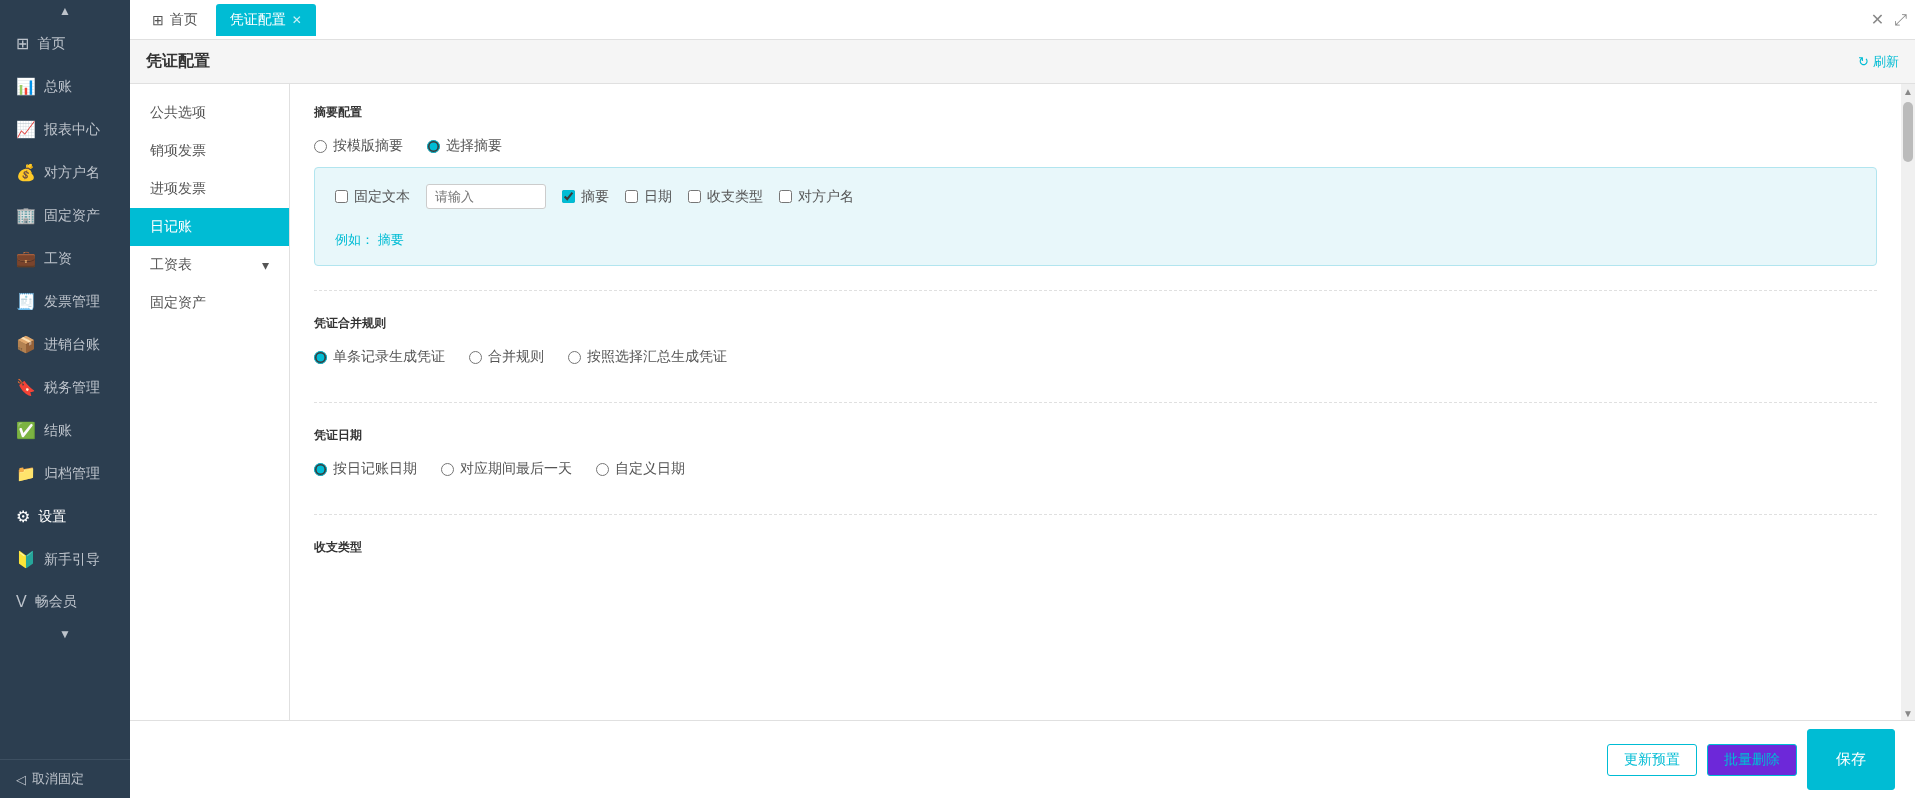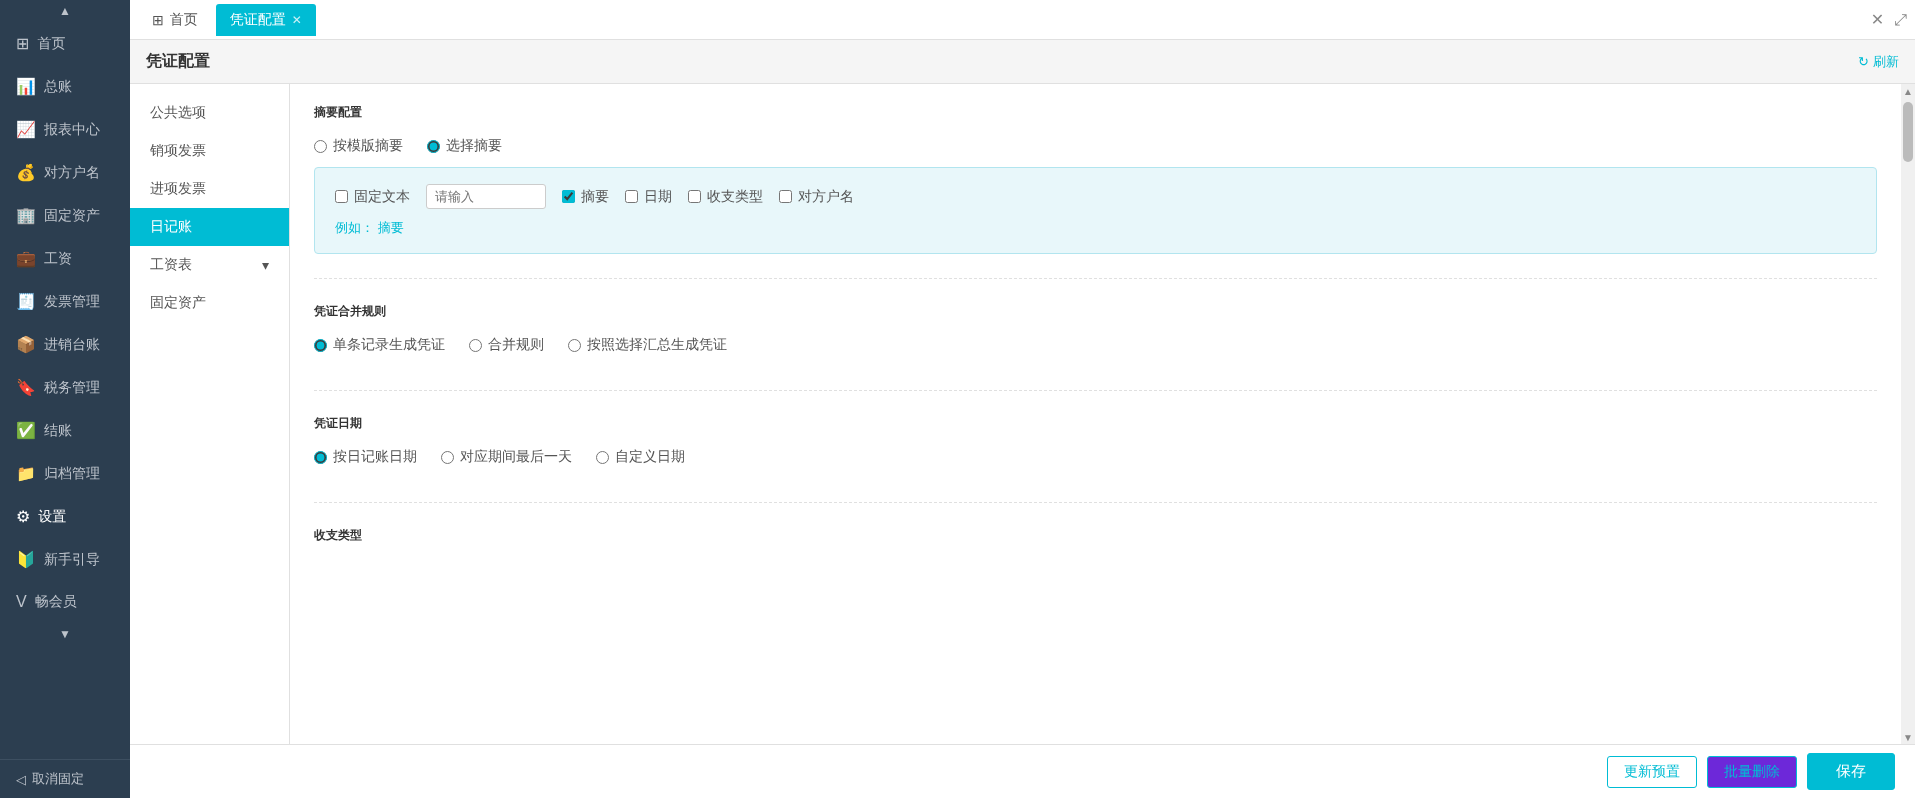--- a/index.html
+++ b/index.html
@@ -220,21 +220,21 @@
       border: 1px solid #ccc;
       border-radius: 3px;
       padding: 4px 8px;
       font-size: 13px;
       color: #999;
       width: 120px;
     }
     .example-text {
       color: #00bcd4;
       font-size: 13px;
-      margin-top: 10px;
+      margin-top: 22px;
     }
 
     
     .bottom-bar {
       display: flex;
       align-items: center;
       justify-content: flex-end;
       gap: 10px;
       padding: 8px 20px;
       background: #fff;
@@ -254,21 +254,21 @@
     }
     .btn-batch-delete {
       background: #6d28d9;
       border-color: #00bcd4;
       color: #00bcd4;
     }
     .btn-save {
       background: #00bcd4;
       color: #fff;
       border-color: #00bcd4;
-      padding: 8px 28px;
+      padding: 20px 28px;
       font-size: 15px;
     }
 
     
     .right-scrollbar {
       width: 14px;
       background: #f0f0f0;
       display: flex;
       flex-direction: column;
       align-items: center;

